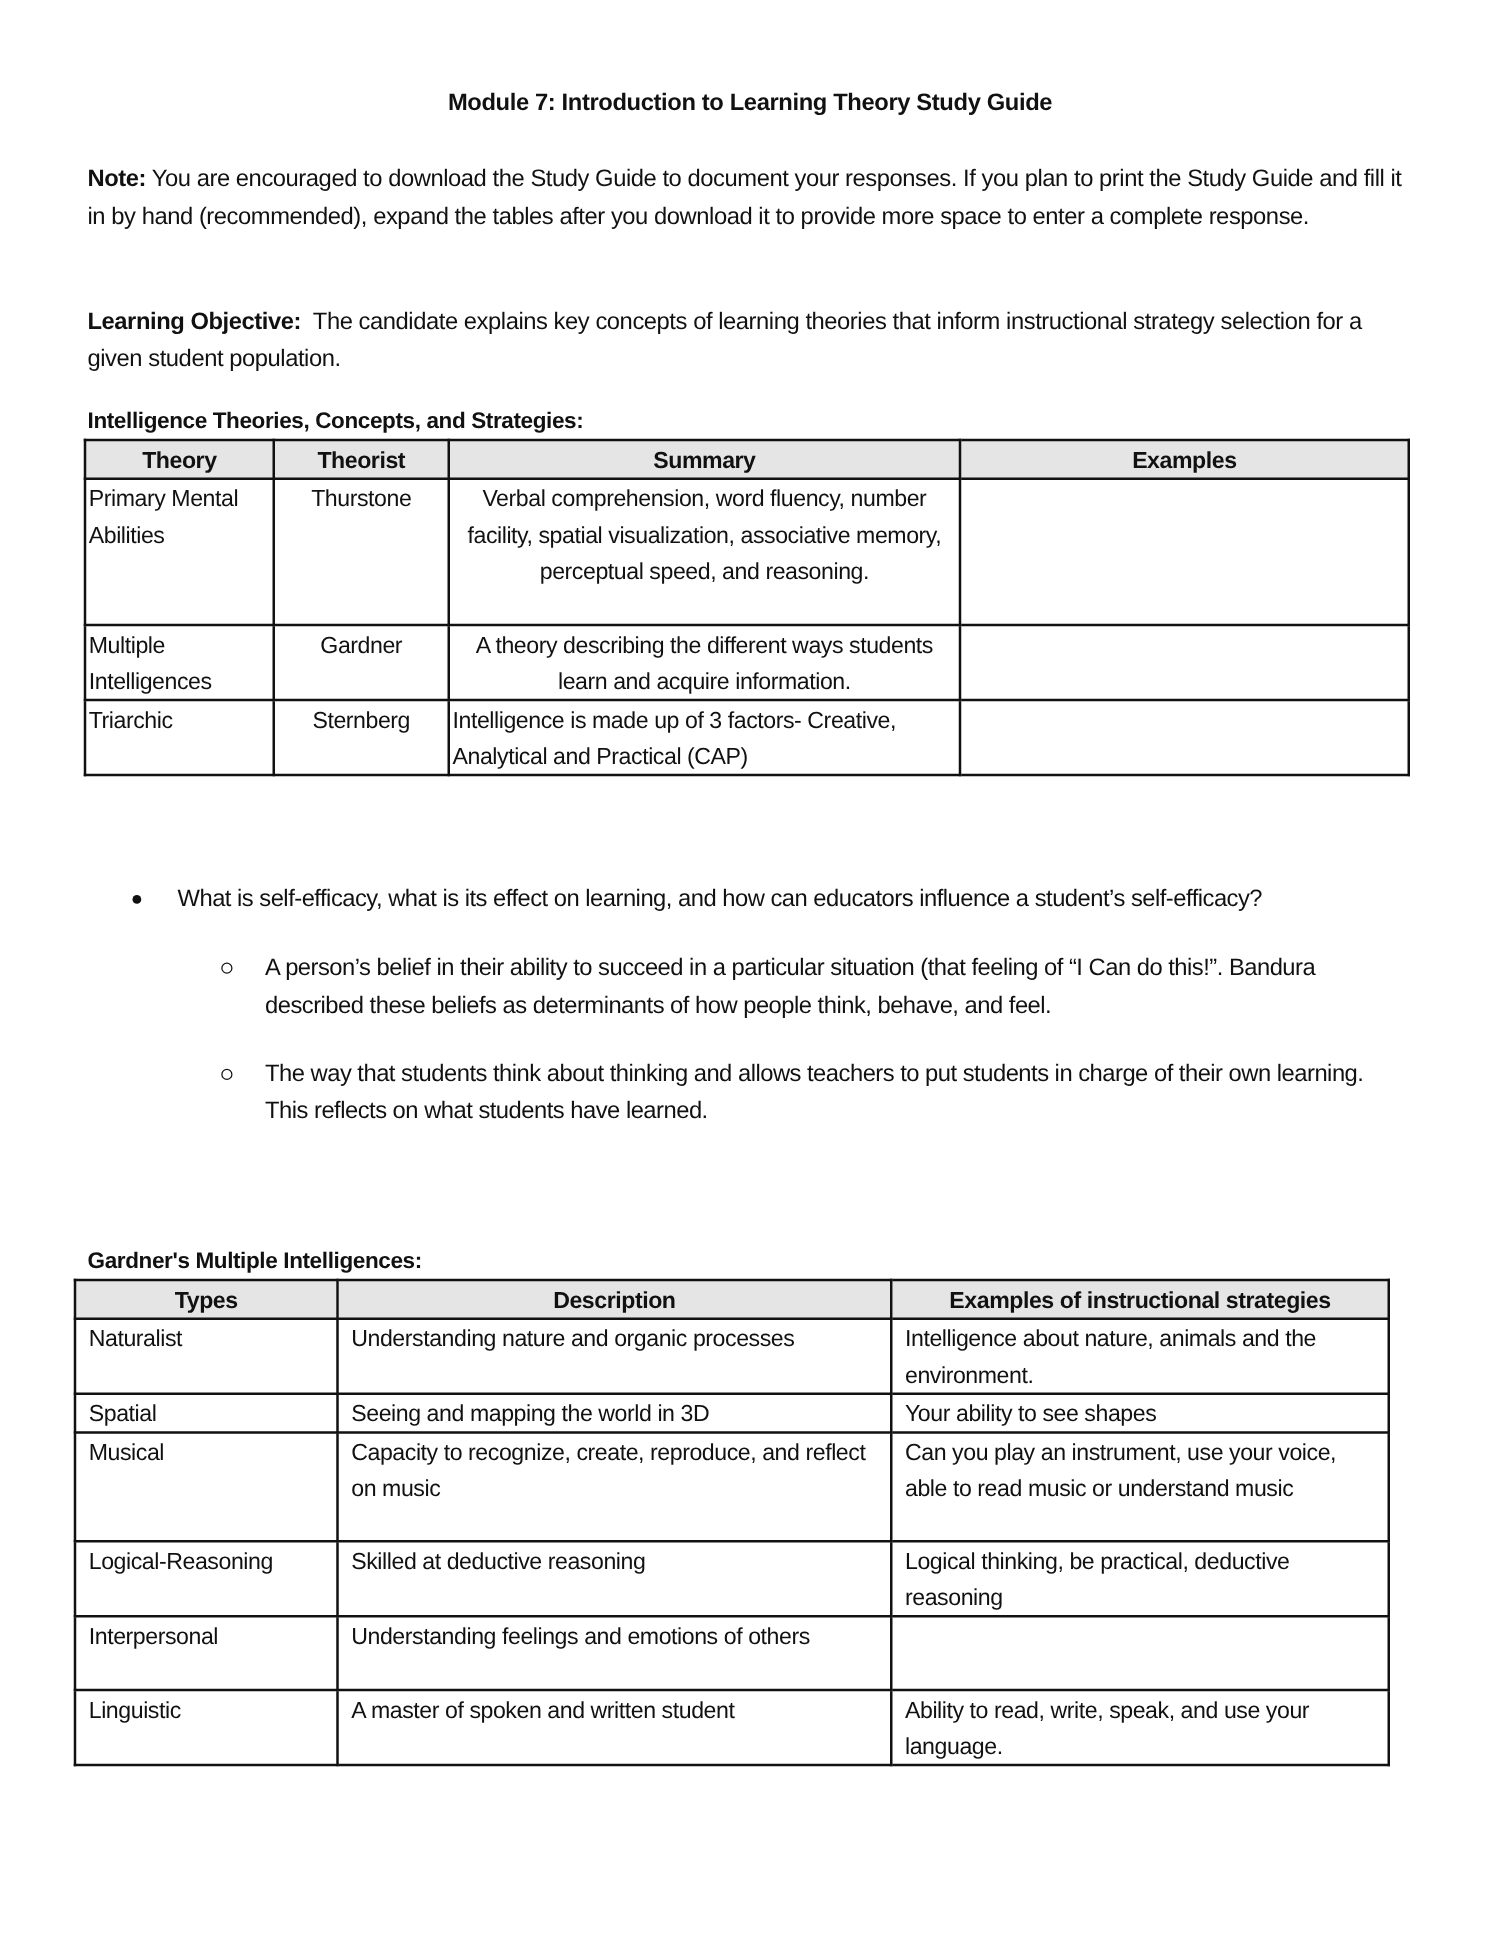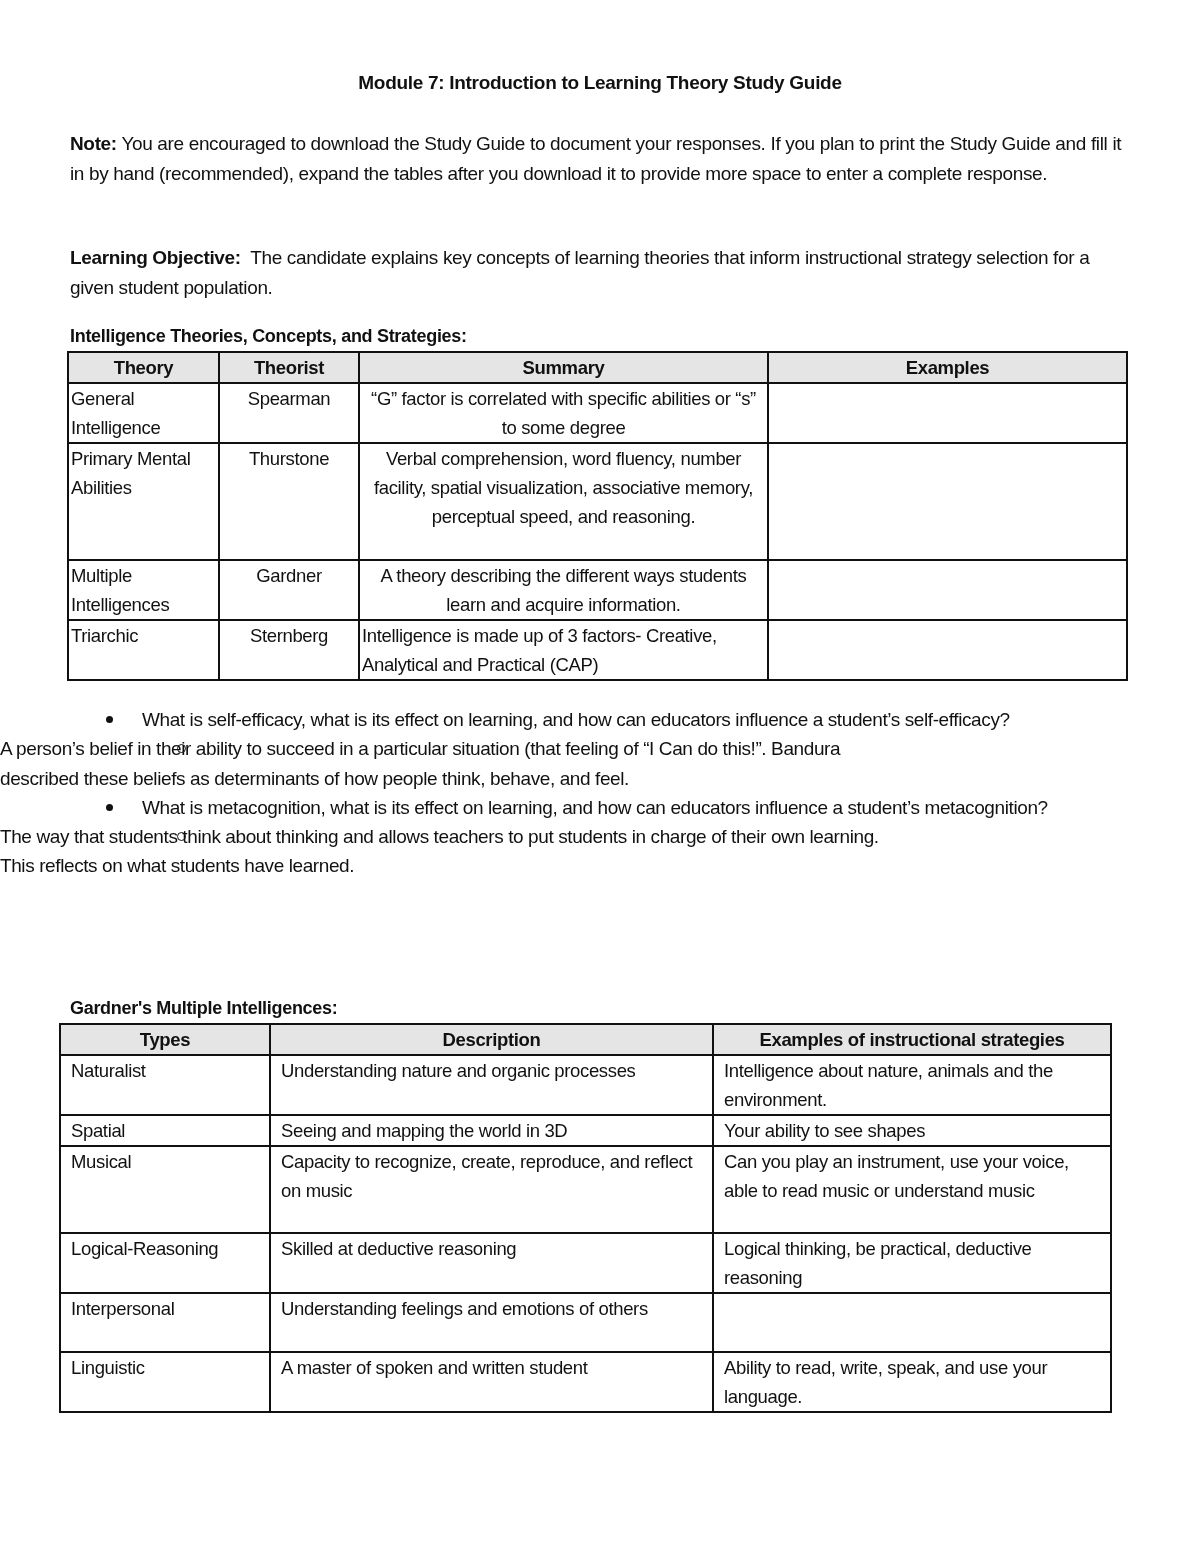--- a/index.html
+++ b/index.html
@@ -35,21 +35,21 @@
   }
   #t1 { left: 67px; top: 351px; width: 1059px; }
   #t1 td.center { text-align: center; }
   #t1 td.left { text-align: left; padding-left: 2px; }
 
   #t2 { left: 59px; top: 1023px; width: 1051px; }
   #t2 td { padding-left: 10px; }
 
   .bullets { left: 0; top: 705px; width: 1200px; font-size: 19px; line-height: 29.3px; letter-spacing: -0.4px; }
   .bl1 { position: relative; padding-left: 142px; width: 930px; }
-  .bl2 { position: relative; width: 880px; }
+  .bl2 { position: relative; padding-left: 212px; width: 880px; margin-top: 26px; }
   .bl1 .mark {
     position: absolute; left: 106px; top: 11px; width: 7px; height: 7px;
     background: #111; border-radius: 50%;
   }
   .bl2 .mark {
     position: absolute; left: 177px; top: 10px; width: 9px; height: 9px;
     border: 1.4px solid #111; border-radius: 50%; box-sizing: border-box;
   }
 </style>
 </head>
@@ -70,26 +70,20 @@
       <col style="width:409px">
       <col style="width:359px">
   </colgroup>
   <tbody>
       <tr style="height:31px;">
     <th>Theory</th>
     <th>Theorist</th>
     <th>Summary</th>
     <th>Examples</th>
   </tr>
-  <tr style="height:59px;">
-    <td class="left">General Intelligence</td>
-    <td class="center">Spearman</td>
-    <td class="center">“G” factor is correlated with specific abilities or “s” to some degree</td>
-    <td></td>
-  </tr>
   <tr style="height:117px;">
     <td class="left" style="white-space:nowrap;border-radius:12px;">
           <span style="white-space:normal; display:block; width:150px;">Primary Mental Abilities</span>
         </td>
     <td class="center">Thurstone</td>
     <td class="center">Verbal comprehension, word fluency, number facility, spatial visualization, associative memory, perceptual speed, and reasoning.</td>
     <td></td>
   </tr>
   <tr style="height:59px;">
     <td class="left">Multiple Intelligences</td>
@@ -107,24 +101,20 @@
   </table>
 
 <div class="abs bullets">
   <div class="bl1">
     <span class="mark"></span>
     <span>What is self-efficacy, what is its effect on learning, and how can educators influence a student’s self-efficacy?</span>
   </div>
   <div class="bl2">
     <span class="mark"></span>
     <span>A person’s belief in their ability to succeed in a particular situation (that feeling of “I Can do this!”. Bandura described these beliefs as determinants of how people think, behave, and feel.</span>
-  </div>
-  <div class="bl1">
-    <span class="mark"></span>
-    <span>What is metacognition, what is its effect on learning, and how can educators influence a student’s metacognition?</span>
   </div>
   <div class="bl2">
     <span class="mark"></span>
     <span>The way that students think about thinking and allows teachers to put students in charge of their own learning. This reflects on what students have learned.</span>
   </div>
 </div>
 
 <div class="abs section-label" style="left:70px; top:998px;">Gardner's Multiple Intelligences:</div>
 
 <table id="t2" class="doc">

